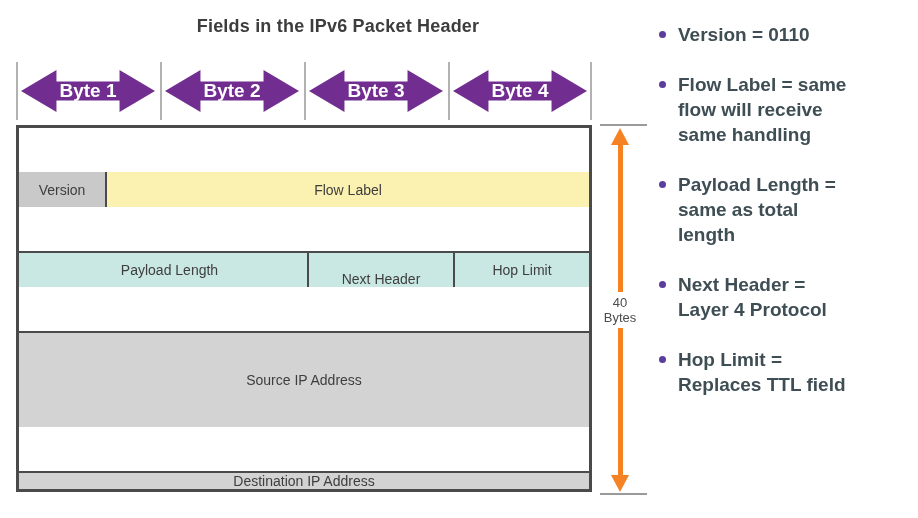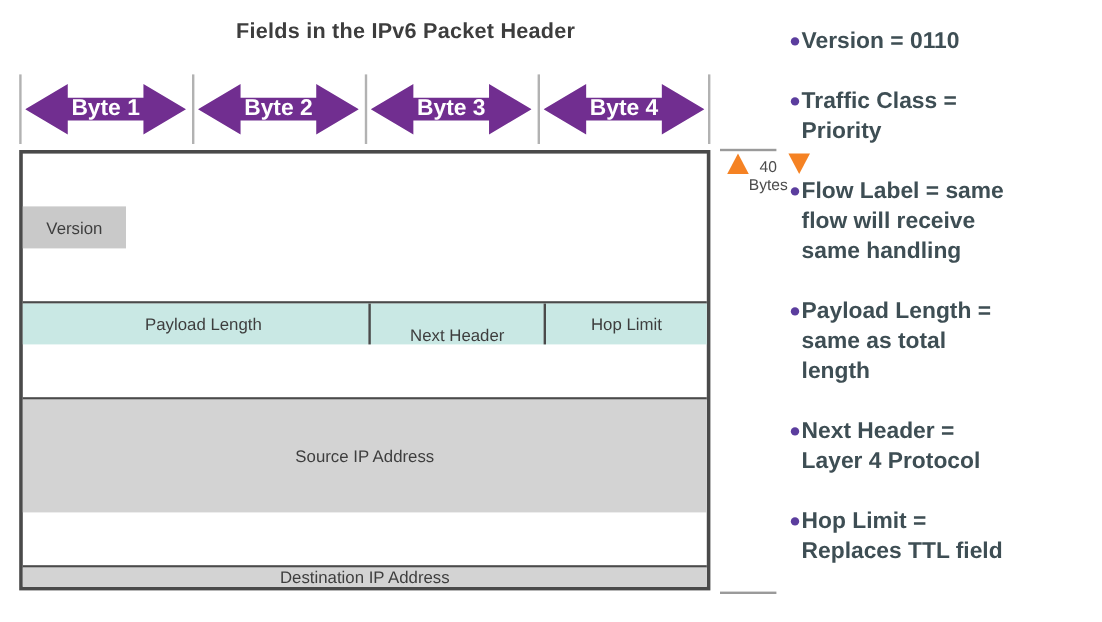--- a/index.html
+++ b/index.html
@@ -89,21 +89,21 @@
     left: 600px;
     width: 47px; height: 2px;
     background: #9a9a9a;
   }
   .cap-top { top: 124px; }
   .cap-bottom { top: 493px; }
   .measure {
     position: absolute;
     left: 606px; top: 128px;
     width: 28px; height: 364px;
-    display: flex; flex-direction: row; 
+    display: flex; flex-direction: column; align-items: center;
   }
   .tri-up, .tri-down {
     width: 0; height: 0;
     border-left: 9px solid transparent;
     border-right: 9px solid transparent;
   }
   .tri-up   { border-bottom: 17px solid var(--measure_orange, #f58223); }
   .tri-down { border-top:    17px solid var(--measure_orange, #f58223); }
   .vbar { width: 5px; flex: 1; background: var(--measure_orange, #f58223); }
   .measure-label {
@@ -117,21 +117,21 @@
 
   
   .notes {
     position: absolute;
     left: 659px; top: 22px;
     width: 250px;
     list-style: none;
   }
   .note-item {
     display: flex;
-    gap: 2px;
+    gap: 12px;
     margin-bottom: 25px;
   }
   .note-dot {
     flex: none;
     width: 7px; height: 7px;
     border-radius: 50%;
     background: var(--bullet_dot, #5b3d9e);
     margin-top: 9px;
   }
   .note-text {
@@ -177,20 +177,23 @@
     <svg viewBox="0 0 136 44" preserveAspectRatio="none">
       <polygon points="0,22 36,1 36,12.5 100,12.5 100,1 136,22 100,43 100,31.5 36,31.5 36,43"></polygon>
     </svg>
     <span class="byte-label">Byte 4</span>
   </div>
 
   <div class="htable">
     <div class="trow r1">
       <div class="cell c-version" style="background: rgb(201, 201, 201);">
         <span class="cell-label">Version</span>
+      </div>
+      <div class="cell c-flow" style="background: rgb(251, 241, 176);">
+        <span class="cell-label">Flow Label</span>
       </div>
     </div>
     <div class="trow r2">
       <div class="cell c-payload" style="background: rgb(201, 232, 228);">
         <span class="cell-label">Payload Length</span>
       </div>
       <div class="cell c-next" style="background: rgb(201, 232, 228); align-items: flex-end;">
         <span class="cell-label">Next Header</span>
       </div>
       <div class="cell c-hop" style="background: rgb(201, 232, 228);">
@@ -220,25 +223,20 @@
     <div class="tri-down"></div>
   </div>
 
   <ul class="notes">
     <li class="note-item">
       <span class="note-dot"></span>
       <span class="note-text">Version = 0110</span>
     </li>
     <li class="note-item">
       <span class="note-dot"></span>
-      <span class="note-text">Traffic Class =
-Priority</span>
-    </li>
-    <li class="note-item">
-      <span class="note-dot"></span>
       <span class="note-text">Flow Label = same
 flow will receive
 same handling</span>
     </li>
     <li class="note-item">
       <span class="note-dot"></span>
       <span class="note-text">Payload Length =
 same as total
 length</span>
     </li>

